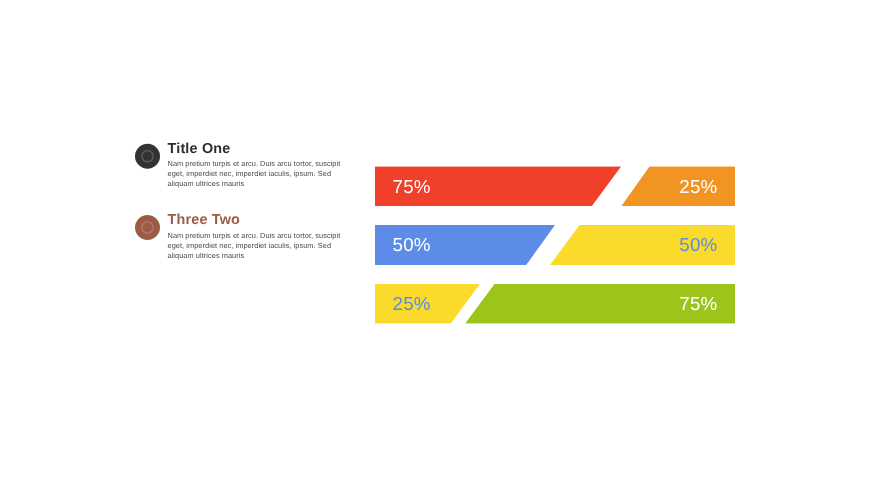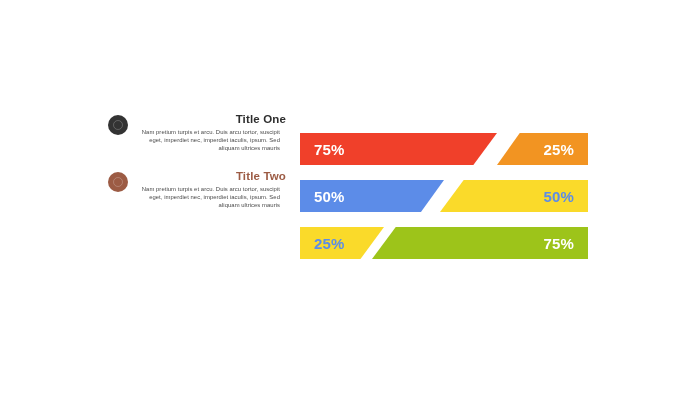--- a/index.html
+++ b/index.html
@@ -18,21 +18,20 @@
     background: #ffffff;
     overflow: hidden;
   }
 
   
   .legend {
     position: absolute;
     left: 108px;
     top: 112px;
     width: 180px;
-    text-align: right;
   }
   .legend-row {
     position: relative;
     height: 57px;
   }
   .marker {
     position: absolute;
     left: 0;
     top: 3px;
     width: 20px;
@@ -89,21 +88,21 @@
   .seg {
     position: absolute;
     top: 0;
     height: 32px;
     display: flex;
     align-items: center;
     box-sizing: border-box;
   }
   .seg-label {
     font-size: 15px;
-    font-weight: bold;
+    font-weight: normal;
     letter-spacing: 0.2px;
     white-space: nowrap;
   }
   .seg-left {
     left: 0;
     justify-content: flex-start;
   }
   .seg-left .seg-label { margin-left: 14px; }
   .seg-right {
     right: 0;
@@ -122,21 +121,21 @@
       <span class="marker" style="background:#333333"></span>
       <div class="legend-text">
         <p class="legend-title" style="color:#2e2e2e">Title One</p>
         <p class="legend-body">Nam pretium turpis et arcu. Duis arcu tortor, suscipit eget, imperdiet nec, imperdiet iaculis, ipsum. Sed aliquam ultrices mauris</p>
       </div>
     </div>
 
     <div class="legend-row">
       <span class="marker" style="background:#9c5b44"></span>
       <div class="legend-text">
-        <p class="legend-title" style="color:#9c5b44">Title Two</p>
+        <p class="legend-title" style="color:#9c5b44">Three Two</p>
         <p class="legend-body">Nam pretium turpis et arcu. Duis arcu tortor, suscipit eget, imperdiet nec, imperdiet iaculis, ipsum. Sed aliquam ultrices mauris</p>
       </div>
     </div>
 
 
   </div>
 
   <div class="bars">
 
     <div class="bar-row">

